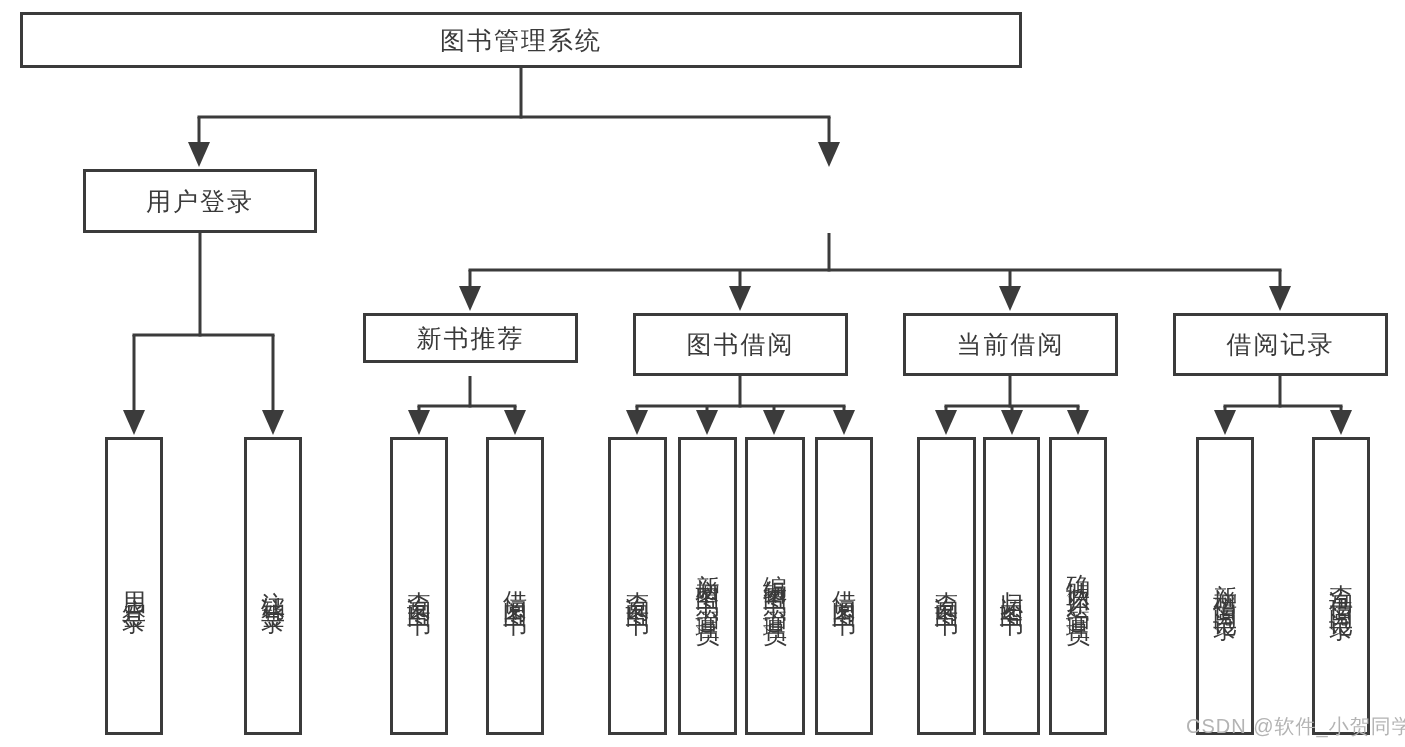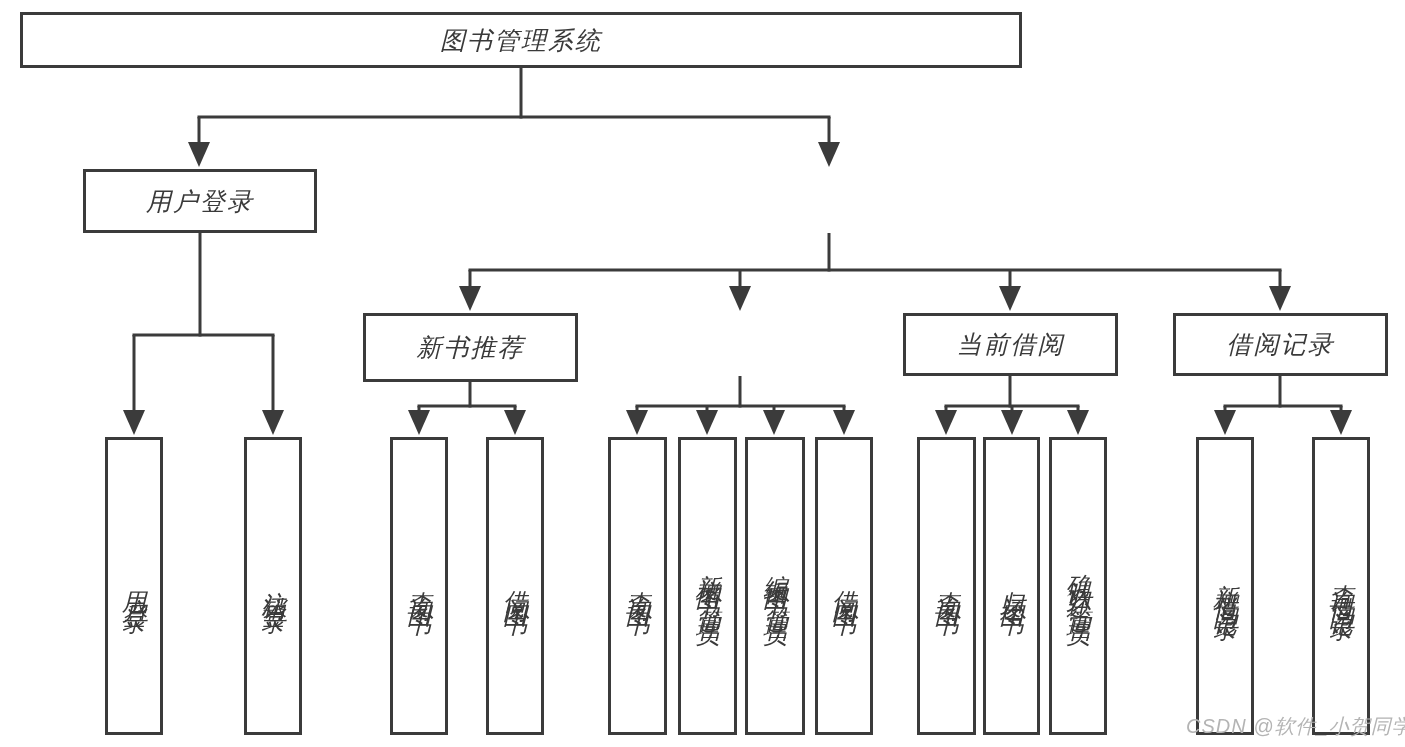--- a/index.html
+++ b/index.html
@@ -7,21 +7,20 @@
     padding: 0;
     background: #ffffff;
     font-family: "Liberation Sans", "DejaVu Sans", sans-serif;
   }
   #canvas {
     position: relative;
     width: 1405px;
     height: 747px;
     background: #ffffff;
     overflow: hidden;
-    font-style: italic;
   }
   #connectors {
     position: absolute;
     left: 0;
     top: 0;
     width: 1405px;
     height: 747px;
   }
   .node {
     position: absolute;
@@ -55,21 +54,21 @@
     text-orientation: mixed;
     font-size: 24px;
     line-height: 1;
     letter-spacing: 7px;
     white-space: nowrap;
   }
   
   #node-root            { left: 20px;   top: 12px;  width: 1002px; height: 56px; }
   #node-user-login      { left: 83px;   top: 169px; width: 234px;  height: 64px; }
   #node-book-management { left: 712px;  top: 169px; width: 235px;  height: 64px; }
-  #node-new-book-recommend { left: 363px;  top: 313px; width: 215px; height: 69px; }
+  #node-new-book-recommend { left: 363px;  top: 313px; width: 215px; height: 50px; }
   #node-book-borrow        { left: 633px;  top: 313px; width: 215px; height: 63px; }
   #node-current-borrow     { left: 903px;  top: 313px; width: 215px; height: 63px; }
   #node-borrow-records     { left: 1173px; top: 313px; width: 215px; height: 63px; }
   
   #leaf-user-login     { left: 105px; }
   #leaf-logout         { left: 244px; }
   #leaf-newbooks-query { left: 390px; }
   #leaf-newbooks-borrow{ left: 486px; }
   #leaf-borrow-query   { left: 608px; width: 59px; }
   #leaf-borrow-add     { left: 678px; width: 59px; }
@@ -162,20 +161,21 @@
       <polygon points="1225,435 1214,410 1236,410"></polygon>
       <polygon points="1341,435 1330,410 1352,410"></polygon>
     </g>
   </svg>
 
   <div class="node" id="node-root">图书管理系统</div>
 
   <div class="node" id="node-user-login">用户登录</div>
 
   <div class="node" id="node-new-book-recommend">新书推荐</div>
+  <div class="node" id="node-book-borrow">图书借阅</div>
   <div class="node" id="node-borrow-records">借阅记录</div>
   <div class="node" id="node-current-borrow">当前借阅</div>
 
   <div class="leaf" id="leaf-user-login">
     <span class="vtext">用户登录</span>
   </div>
   <div class="leaf" id="leaf-logout">
     <span class="vtext">注销登录</span>
   </div>
 

